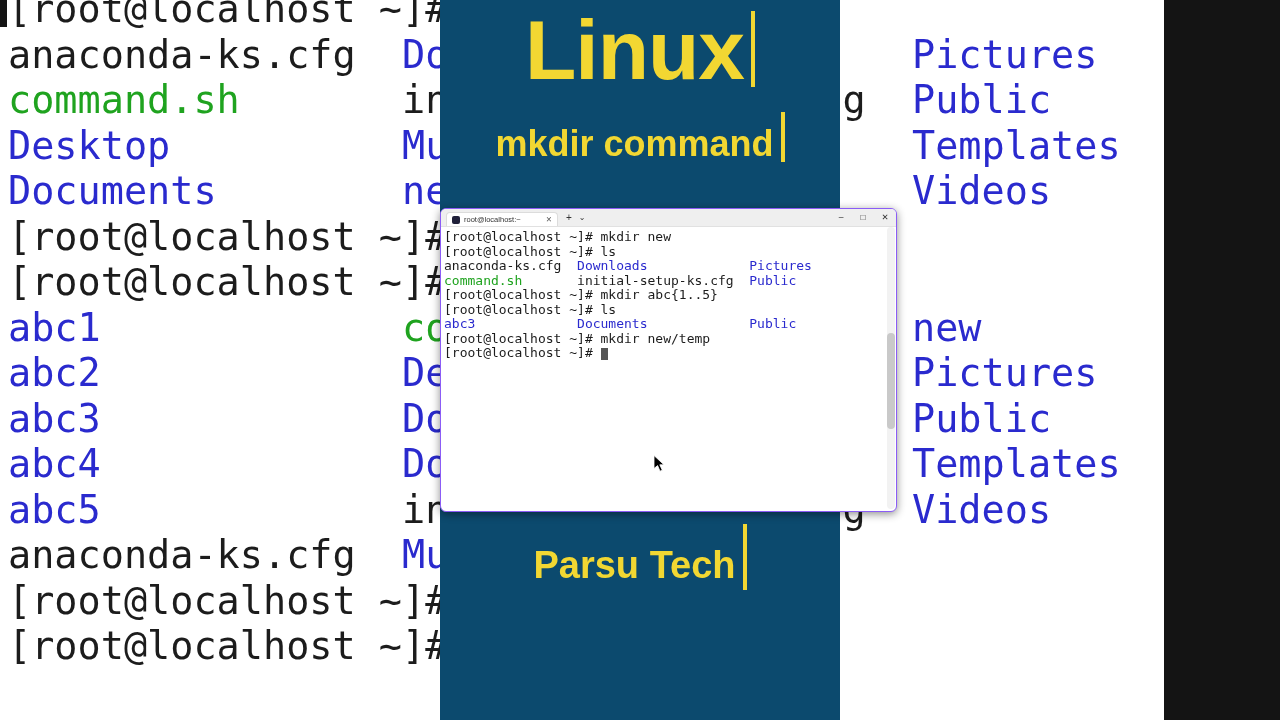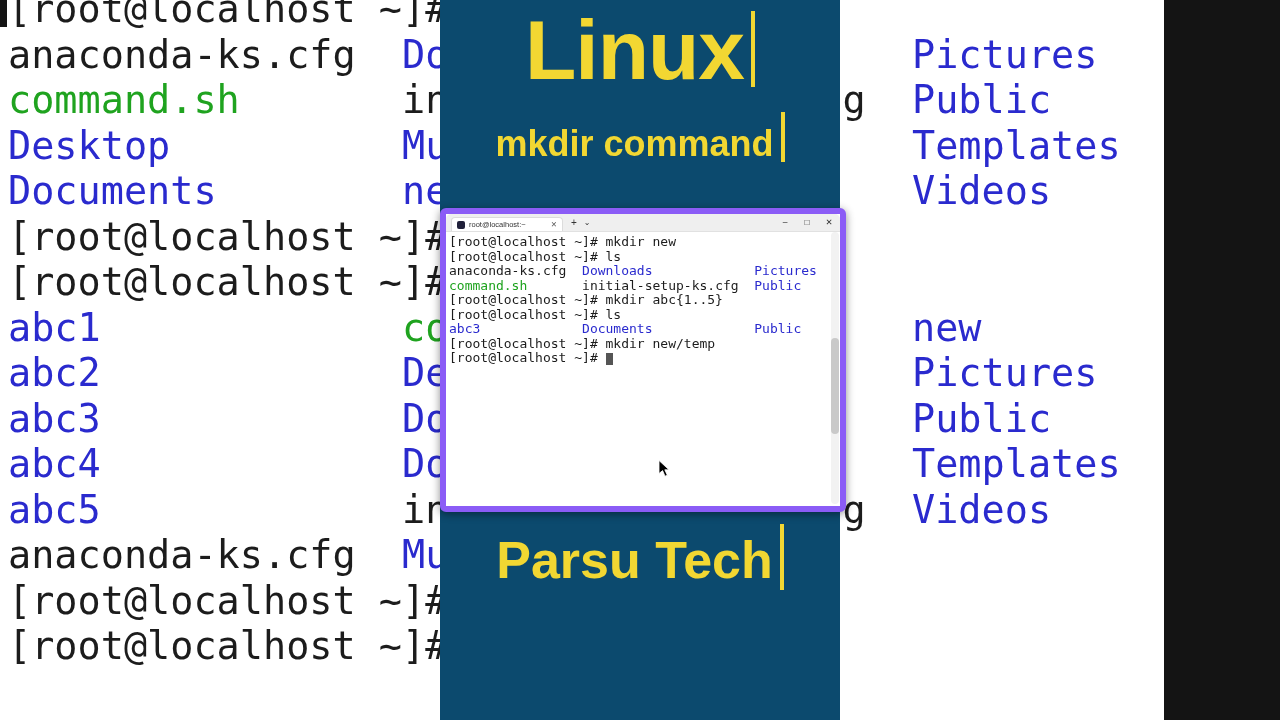--- a/index.html
+++ b/index.html
@@ -17,29 +17,29 @@
   .seg-cursor{display:inline-block;width:7px;height:12px;background:#555;vertical-align:-2px;}
 
   .corner-sliver{position:absolute;left:0;top:0;width:7px;height:27px;background:#141414;}
   .right-strip{position:absolute;left:1164px;top:0;width:116px;height:720px;background:#141414;}
 
   
   .center{position:absolute;left:440px;top:0;width:400px;height:720px;background:#0c4a6e;}
   .ovl{position:absolute;left:0;width:100%;text-align:center;color:var(--accent);font-weight:bold;}
   .title{top:2px;font-size:84px;letter-spacing:-1px;}
   .subtitle{top:112px;font-size:36px;}
-  .footer{top:524px;font-size:52px;}
+  .footer{top:524px;font-size:38px;}
   .caret{display:inline-block;width:4px;background:var(--accent);margin-left:7px;}
   .caret-title{height:76px;vertical-align:-8px;}
   .caret-sub{height:50px;vertical-align:-6px;}
   .caret-footer{height:66px;vertical-align:-12px;}
 
   
-  .terminal-window{position:absolute;left:0;top:208px;width:406px;height:304px;
-                   background:#fff;border:6px solid #8b5cf6;border-radius:6px;
+  .terminal-window{position:absolute;left:0;top:208px;width:457px;height:304px;
+                   background:#fff;border:1px solid #8b5cf6;border-radius:6px;
                    box-shadow:0 2px 8px rgba(0,0,0,.45);box-sizing:border-box;}
   .term-titlebar{position:absolute;left:0;top:0;right:0;height:17px;background:#efefef;
                  border-bottom:1px solid #e1e1e1;border-radius:5px 5px 0 0;
                  display:flex;align-items:center;}
   .term-tab{margin-left:5px;margin-top:3px;height:14px;width:112px;background:#fff;
             border:1px solid #dcdcdc;border-bottom:none;border-radius:4px 4px 0 0;
             display:flex;align-items:center;gap:4px;padding:0 5px;box-sizing:border-box;}
   .tab-icon{width:8px;height:8px;background:#20203a;border-radius:2px;flex:0 0 auto;}
   .tab-title{font-size:7.5px;color:#333;white-space:nowrap;overflow:hidden;}
   .tab-close{margin-left:auto;font-size:7.5px;color:#555;line-height:1;}

